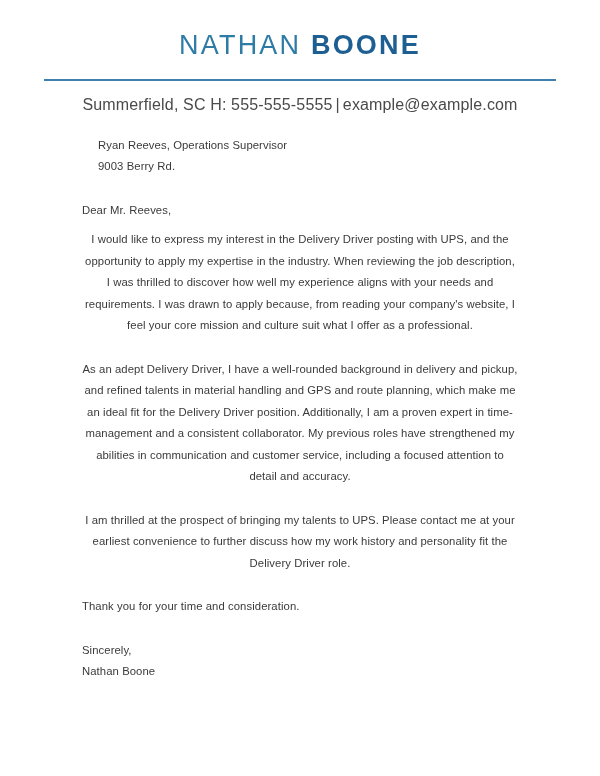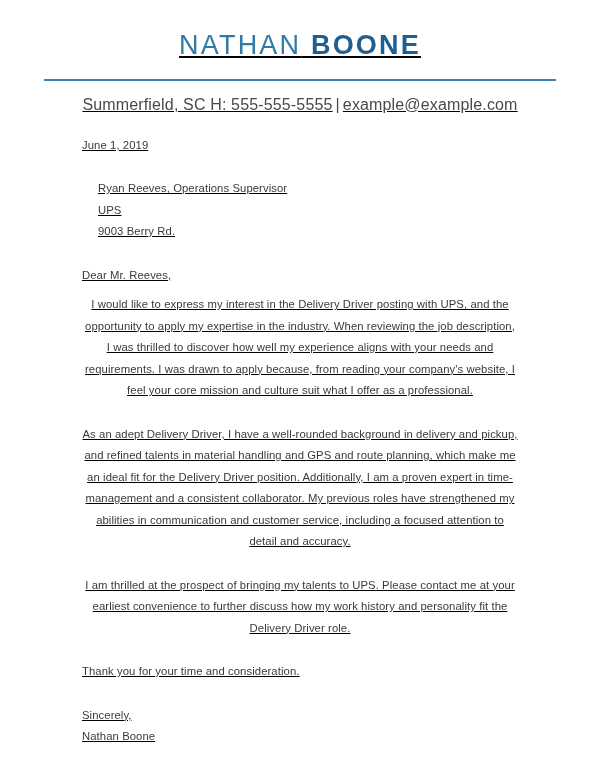--- a/index.html
+++ b/index.html
@@ -8,21 +8,20 @@
     background: #ffffff;
   }
   .page {
     position: relative;
     width: 512px;
     height: 776px;
     background: #ffffff;
     margin: 0 auto;
     overflow: hidden;
     font-family: "Liberation Sans", sans-serif;
-    text-decoration: underline;
     -webkit-font-smoothing: antialiased;
   }
 
   
   .letterhead {
     padding-top: 31px;
     text-align: center;
   }
   .name-line {
     font-size: 27px;
@@ -101,25 +100,23 @@
 
     <div class="rule"></div>
 
     <div class="contact">
       <span>Summerfield, SC H: 555-555-5555</span><span class="sep">|</span><span>example@example.com</span>
     </div>
   </div>
 
   <div class="body">
 
-    <div class="date">June 1, 2019</div>
 
     <div class="recipient">
       <div>Ryan Reeves, Operations Supervisor</div>
-      <div>UPS</div>
       <div>9003 Berry Rd.</div>
     </div>
 
     <div class="salutation">Dear Mr. Reeves,</div>
 
     <p class="para">I would like to express my interest in the Delivery Driver posting with UPS, and the opportunity to apply my expertise in the industry. When reviewing the job description, I was thrilled to discover how well my experience aligns with your needs and requirements. I was drawn to apply because, from reading your company's website, I feel your core mission and culture suit what I offer as a professional.</p>
     <p class="para">As an adept Delivery Driver, I have a well-rounded background in delivery and pickup, and refined talents in material handling and GPS and route planning, which make me an ideal fit for the Delivery Driver position. Additionally, I am a proven expert in time-management and a consistent collaborator. My previous roles have strengthened my abilities in communication and customer service, including a focused attention to detail and accuracy.</p>
     <p class="para">I am thrilled at the prospect of bringing my talents to UPS. Please contact me at your earliest convenience to further discuss how my work history and personality fit the Delivery Driver role.</p>
 
     <div class="thanks">Thank you for your time and consideration.</div>

